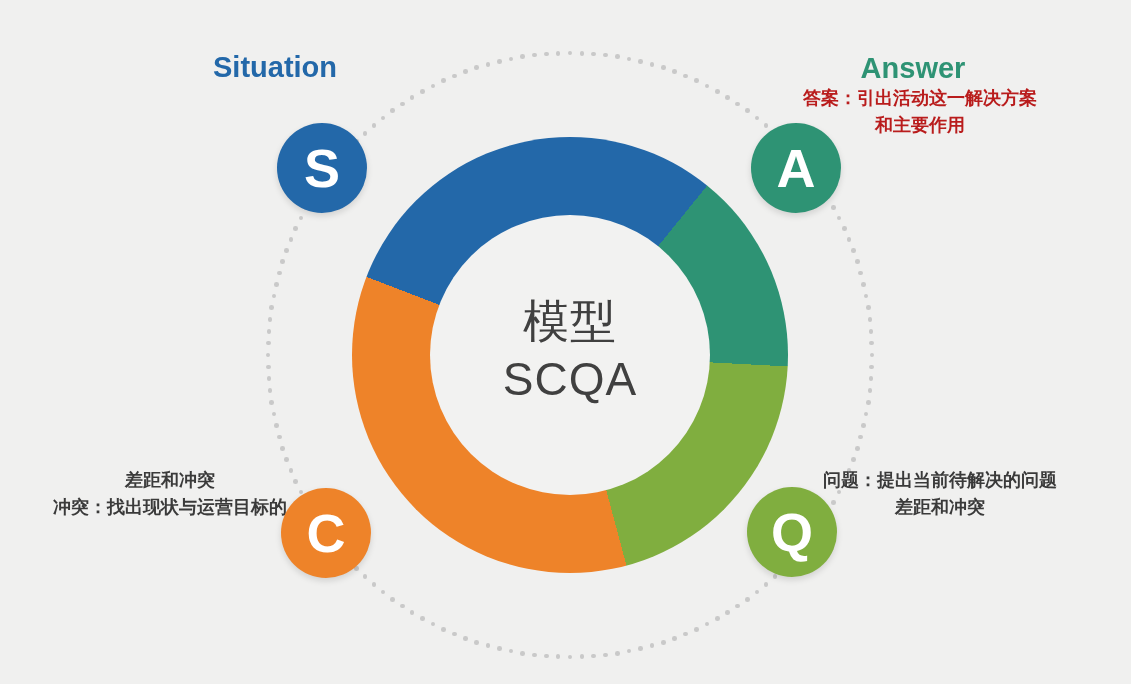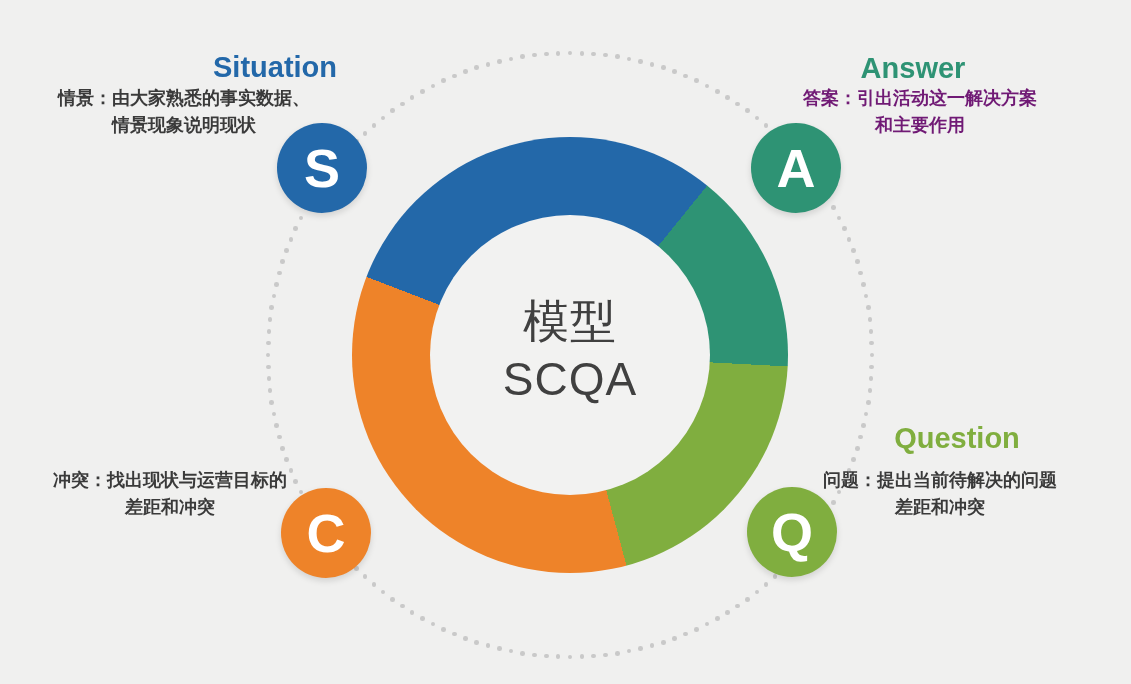--- a/index.html
+++ b/index.html
@@ -254,39 +254,34 @@
 
   <div class="donut" id="donut" style="background: conic-gradient(from -69deg, rgb(35, 104, 169) 0deg, rgb(35, 104, 169) 108deg, rgb(46, 147, 116) 108deg, rgb(46, 147, 116) 162deg, rgb(128, 174, 63) 162deg, rgb(128, 174, 63) 234deg, rgb(238, 131, 41) 234deg, rgb(238, 131, 41) 360deg);">
     <div class="donut-hole" id="donut-hole" style="background: rgb(242, 242, 241);"></div>
     <div class="center-text" id="center-text" style="color: rgb(64, 64, 64);">
       <div>模型</div>
       <div>SCQA</div>
     </div>
   </div>
 
   <div class="q-title title-situation" style="color: rgb(35, 104, 169);">Situation</div>
-  <div class="q-desc desc-situation" style="color: rgb(58, 58, 58);">
-    <div>情景：由大家熟悉的事实数据、</div>
-    <div>情景现象说明现状</div>
-  </div>
   <div class="badge badge-s" style="background-color: rgb(35, 104, 169);">S</div>
 
   <div class="q-title title-answer" style="color: rgb(46, 147, 116);">Answer</div>
-  <div class="q-desc desc-answer" style="color: #701a75;">
+  <div class="q-desc desc-answer" style="color: #b91c1c;">
     <div>答案：引出活动这一解决方案</div>
     <div>和主要作用</div>
   </div>
   <div class="badge badge-a" style="background-color: rgb(46, 147, 116);">A</div>
 
   <div class="q-desc desc-complication" style="color: rgb(58, 58, 58);">
+    <div>差距和冲突</div>
     <div>冲突：找出现状与运营目标的</div>
-    <div>差距和冲突</div>
   </div>
   <div class="badge badge-c" style="background-color: rgb(238, 131, 41);">C</div>
 
-  <div class="q-title title-question" style="color: rgb(128, 174, 63);">Question</div>
   <div class="q-desc desc-question" style="color: rgb(58, 58, 58);">
     <div>问题：提出当前待解决的问题</div>
     <div>差距和冲突</div>
   </div>
   <div class="badge badge-q" style="background-color: rgb(128, 174, 63);">Q</div>
 
 </div>
 
 </body></html>

